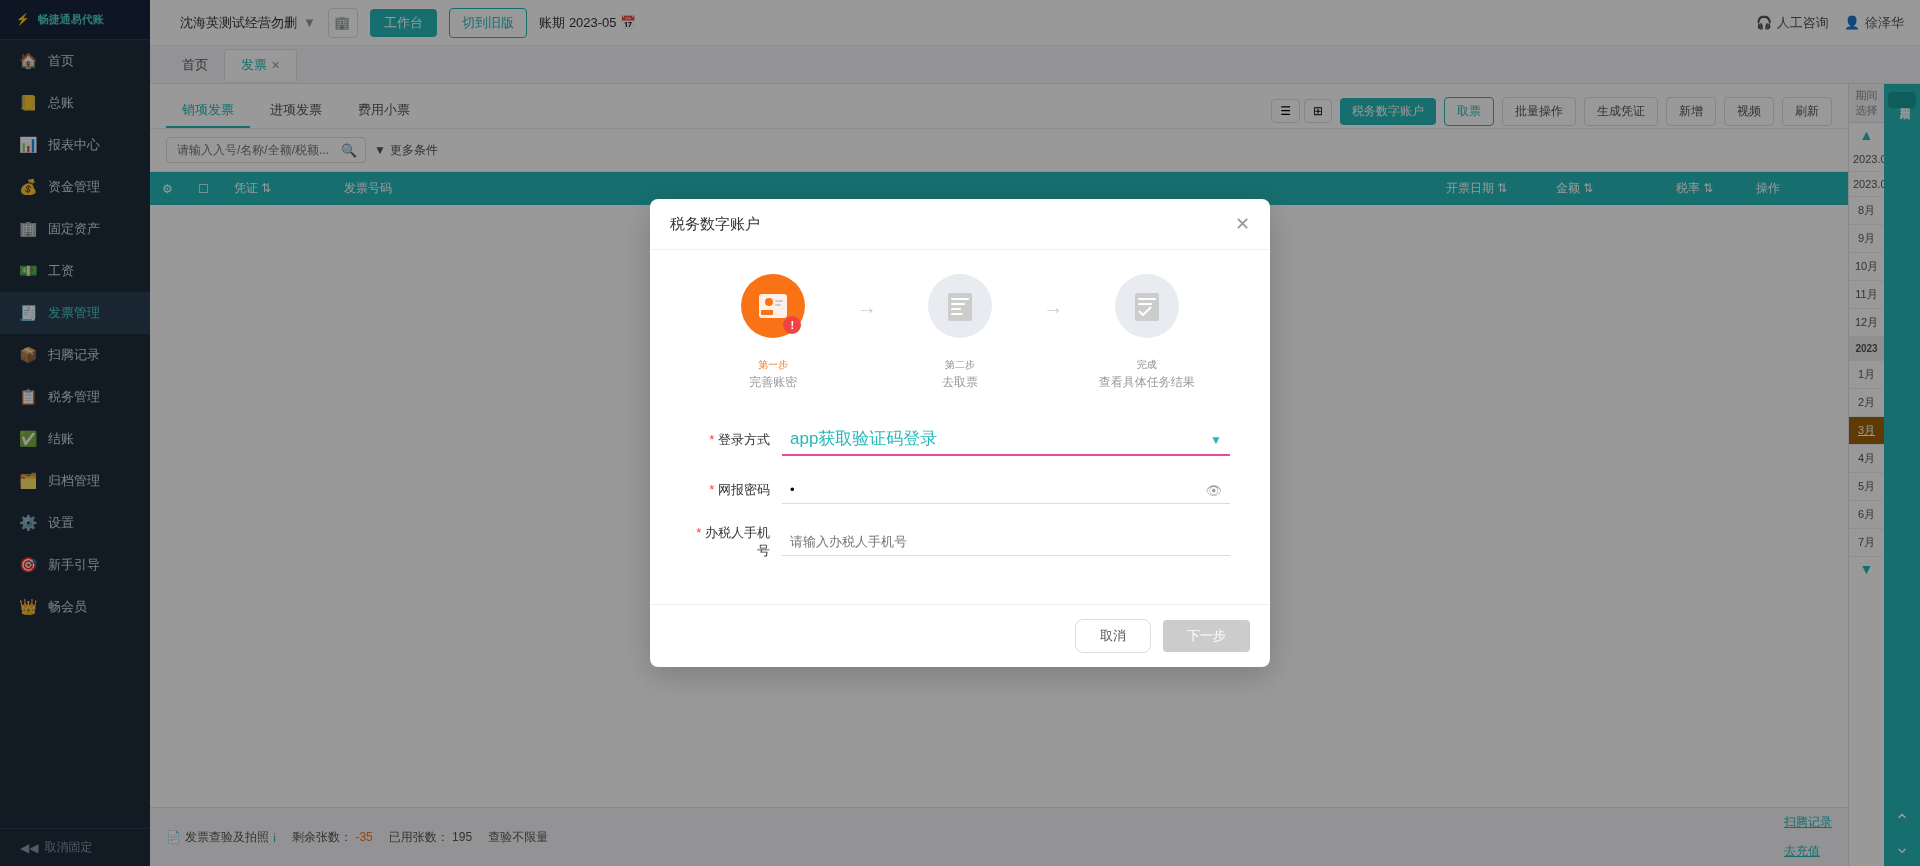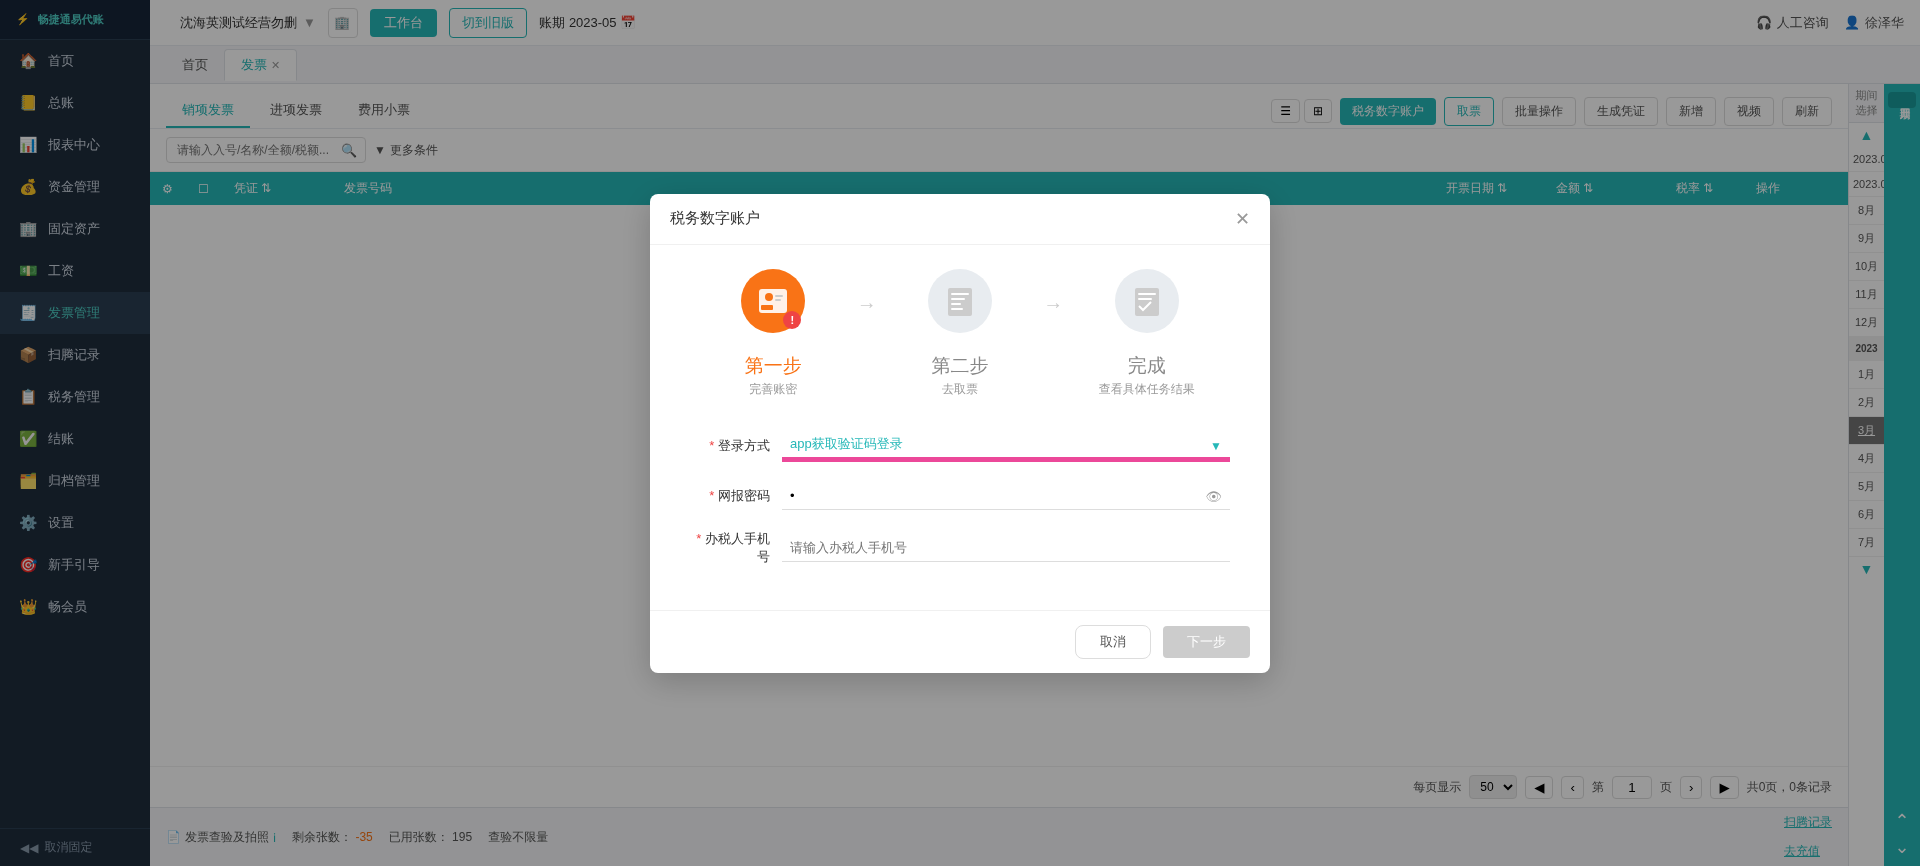--- a/index.html
+++ b/index.html
@@ -70,53 +70,53 @@
     .footer-link { color: #26b8b8; cursor: pointer; text-decoration: underline; }
 
     
     .right-panel { width: 36px; background: #26b8b8; display: flex; flex-direction: column; align-items: center; padding: 8px 0; gap: 4px; flex-shrink: 0; }
     .right-panel-btn { background: rgba(255,255,255,0.2); color: #fff; border-radius: 4px; padding: 8px 4px; font-size: 11px; writing-mode: vertical-rl; cursor: pointer; text-align: center; width: 28px; }
     .right-panel-btn.active-btn { background: #1a9a9a; }
 
     
     .period-selector { width: 36px; background: #fff; border-left: 1px solid #e0e3e8; display: flex; flex-direction: column; overflow: hidden; }
     .period-item { padding: 6px 4px; text-align: center; font-size: 11px; color: #555; cursor: pointer; border-bottom: 1px solid #f0f0f0; }
-    .period-item.active { background: #737373; color: #fff; text-decoration: underline; }
+    .period-item.active { background: #a16207; color: #fff; text-decoration: underline; }
     .period-header { background: #f5f6f8; padding: 4px; text-align: center; font-size: 11px; color: #888; border-bottom: 1px solid #e0e3e8; }
     .period-nav { display: flex; justify-content: center; padding: 4px; color: #26b8b8; cursor: pointer; font-size: 14px; }
 
     
     .overlay { position: fixed; inset: 0; background: rgba(0,0,0,0.4); z-index: 100; display: flex; align-items: center; justify-content: center; }
 
     
     .modal { background: #fff; border-radius: 8px; width: 620px; box-shadow: 0 8px 32px rgba(0,0,0,0.2); overflow: hidden; }
     .modal-header { display: flex; align-items: center; justify-content: space-between; padding: 14px 20px; border-bottom: 1px solid #f0f0f0; }
     .modal-title { font-size: 15px; color: #333; font-weight: 500; }
     .modal-close { color: #999; cursor: pointer; font-size: 18px; }
     .modal-body { padding: 24px 40px; }
 
     
     .steps { display: flex; align-items: flex-start; justify-content: center; gap: 0; margin-bottom: 32px; }
     .step { display: flex; flex-direction: column; align-items: center; flex: 1; }
     .step-icon-wrap { width: 64px; height: 64px; border-radius: 50%; display: flex; align-items: center; justify-content: center; position: relative; }
     .step-icon-active { background: #f97316; }
     .step-icon-inactive { background: #e8ecf0; }
     .step-error-badge { position: absolute; bottom: 4px; right: 4px; background: #ef4444; color: #fff; border-radius: 50%; width: 18px; height: 18px; display: flex; align-items: center; justify-content: center; font-size: 11px; font-weight: bold; }
-    .step-label { font-size: 19px; color: #f97316; margin-top: 20px; }
+    .step-label { font-size: 10px; color: #f97316; margin-top: 20px; }
     .step-label-inactive { color: #888; }
     .step-desc { font-size: 12px; color: #999; margin-top: 2px; text-align: center; }
     .step-arrow { font-size: 20px; color: #ccc; margin-top: 22px; flex-shrink: 0; }
 
     
     .form-row { display: flex; align-items: center; margin-bottom: 20px; gap: 12px; }
     .form-label { width: 80px; text-align: right; font-size: 13px; color: #333; flex-shrink: 0; }
     .form-label .required { color: #ef4444; }
     .form-control { flex: 1; border: none; border-bottom: 1px solid #ddd; padding: 6px 8px; font-size: 13px; outline: none; background: transparent; }
     .form-select-wrap { flex: 1; position: relative; }
-    .form-select { width: 100%; border: none; border-bottom: 5px solid #ec4899; padding: 6px 30px 6px 8px; font-size: 13px; outline: none; appearance: none; background: transparent; color: #26b8b8; cursor: pointer; }
+    .form-select { width: 100%; border: none; border-bottom: 2px solid #ec4899; padding: 6px 30px 6px 8px; font-size: 17px; outline: none; appearance: none; background: transparent; color: #26b8b8; cursor: pointer; }
     .select-arrow { position: absolute; right: 8px; top: 50%; transform: translateY(-50%); color: #26b8b8; font-size: 12px; pointer-events: none; }
     .password-wrap { flex: 1; position: relative; }
     .password-toggle { position: absolute; right: 8px; top: 50%; transform: translateY(-50%); color: #999; cursor: pointer; }
 
     
     .modal-footer { display: flex; align-items: center; justify-content: flex-end; padding: 14px 20px; border-top: 1px solid #f0f0f0; gap: 12px; }
     .btn-cancel { border: 1px solid #ddd; background: #fff; color: #555; border-radius: 8px; padding: 7px 24px; cursor: pointer; font-size: 13px; }
     .btn-next { background: #ccc; color: #fff; border: none; border-radius: 4px; padding: 7px 24px; cursor: pointer; font-size: 13px; }
   </style>
 </head>
@@ -295,34 +295,20 @@
             </div>
             <div style="width:80px;">
               <span>操作</span>
             </div>
           </div>
           <div style="flex:1;display:flex;align-items:center;justify-content:center;padding:60px;color:#ccc;font-size:14px;">
             暂无数据
           </div>
         </div>
 
-        <div class="pagination">
-          <span>每页显示</span>
-          <select style="border:1px solid #ddd;border-radius:4px;padding:3px 6px;font-size:12px;">
-            <option>50</option>
-          </select>
-          <button class="page-btn">◀</button>
-          <button class="page-btn">‹</button>
-          <span>第</span>
-          <input class="page-input" type="text" value="1" style="">
-          <span>页</span>
-          <button class="page-btn">›</button>
-          <button class="page-btn">▶</button>
-          <span>共0页，0条记录</span>
-        </div>
 
         <div class="page-footer">
           <div style="display:flex;align-items:center;gap:4px;">
             <span>📄</span>
             <span>发票查验及拍照</span>
             <span style="color:#26b8b8;">ℹ</span>
           </div>
           <span>
             <span>剩余张数：</span>
             <span style="color:#f97316;">-35</span>

